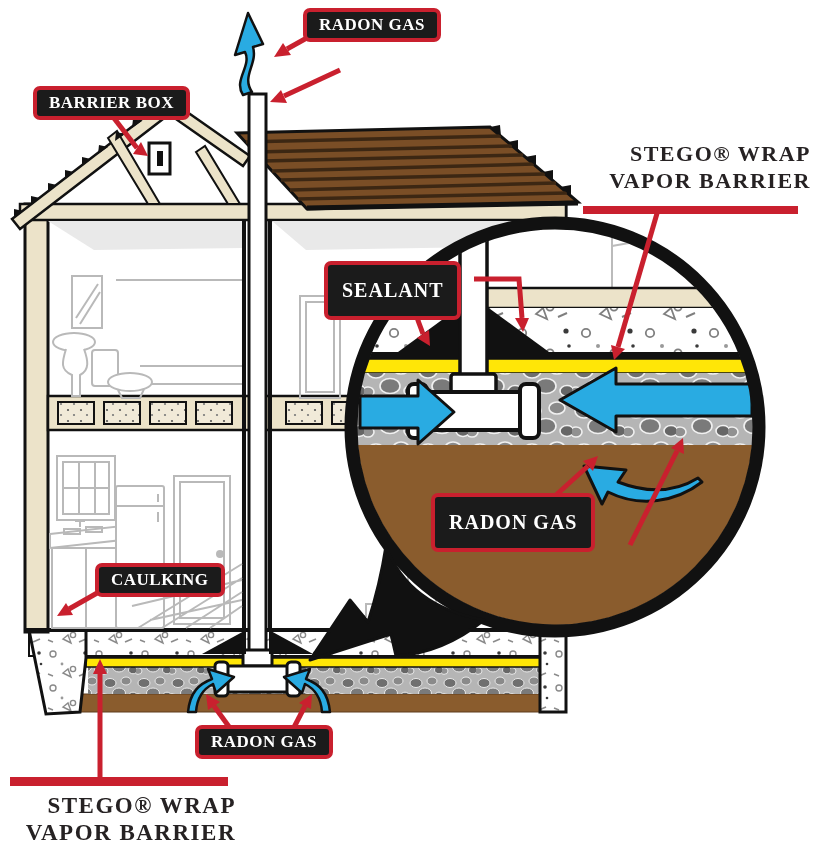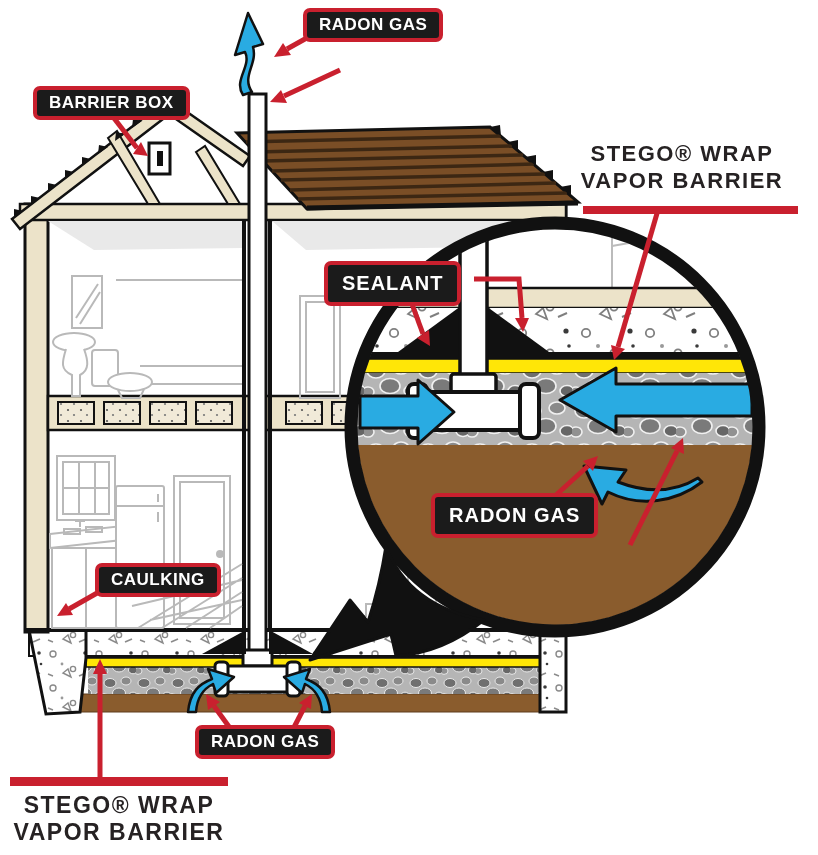--- a/index.html
+++ b/index.html
@@ -1,24 +1,24 @@
 <!DOCTYPE html>
 <html><head>
 <meta charset="utf-8">
 <style>
   html,body{margin:0;padding:0;background:#fff;}
   .stage{position:relative;width:818px;height:855px;background:#fff;overflow:hidden;
-         font-family:Liberation Sans, sans-serif;}
+         font-family:Liberation Serif, serif;}
   .stage svg{position:absolute;left:0;top:0;}
   .callout{position:absolute;background:#1b1b1b;color:#fff;border:4px solid #c9202e;
            border-radius:7px;font-weight:bold;letter-spacing:.5px;white-space:nowrap;
            padding:4px 12px;line-height:1.05;font-size:17px;}
-  .callout.lens{font-size:20px;padding:8px 14px;letter-spacing:1px;}
+  .callout.lens{font-size:20px;padding:15px 14px;letter-spacing:1px;}
   .heading{position:absolute;color:#262223;font-weight:bold;font-size:22px;line-height:27px;
-           letter-spacing:1.5px;text-align:center;}
+           letter-spacing:1.5px;text-align:right;}
   .heading.bottom{font-size:23px;}
 </style>
 </head>
 <body>
 
 <div class="stage">
 <svg width="818" height="855" viewBox="0 0 818 855">
   <defs>
     <pattern id="conc" width="46" height="34" patternUnits="userSpaceOnUse">
       <rect width="46" height="34" fill="#fff"></rect>

